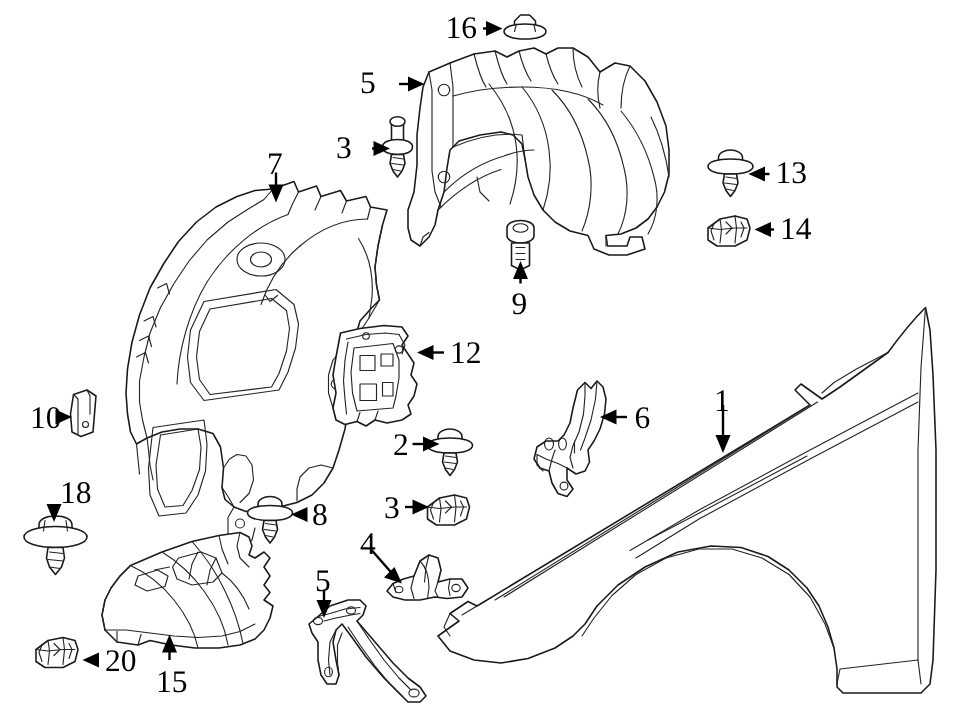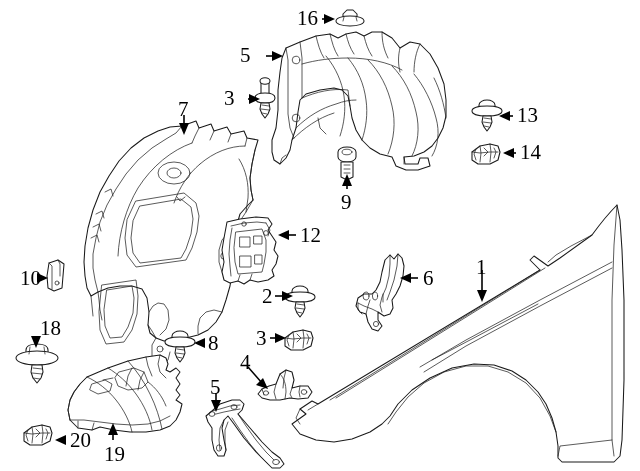--- a/index.html
+++ b/index.html
@@ -487,17 +487,17 @@
   <div class="callout-num" style="left:178px; top:99px;">7</div>
   <div class="callout-num" style="left:208px; top:333px;">8</div>
   <div class="callout-num" style="left:341px; top:192px;">9</div>
   <div class="callout-num" style="left:20px; top:268px;">10</div>
   <div class="callout-num" style="left:300px; top:225px;">12</div>
   <div class="callout-num" style="left:240px; top:45px;">5</div>
   <div class="callout-num" style="left:517px; top:105px;">13</div>
   <div class="callout-num" style="left:520px; top:142px;">14</div>
   <div class="callout-num" style="left:224px; top:88px;">3</div>
   <div class="callout-num" style="left:297px; top:8px;">16</div>
-  <div class="callout-num" style="left:104px; top:444px;">19</div>
+  <div class="callout-num" style="left:104px; top:444px;">15</div>
   <div class="callout-num" style="left:40px; top:318px;">18</div>
   <div class="callout-num" style="left:70px; top:430px;">20</div>
 
 </div>
 
 </body></html>

